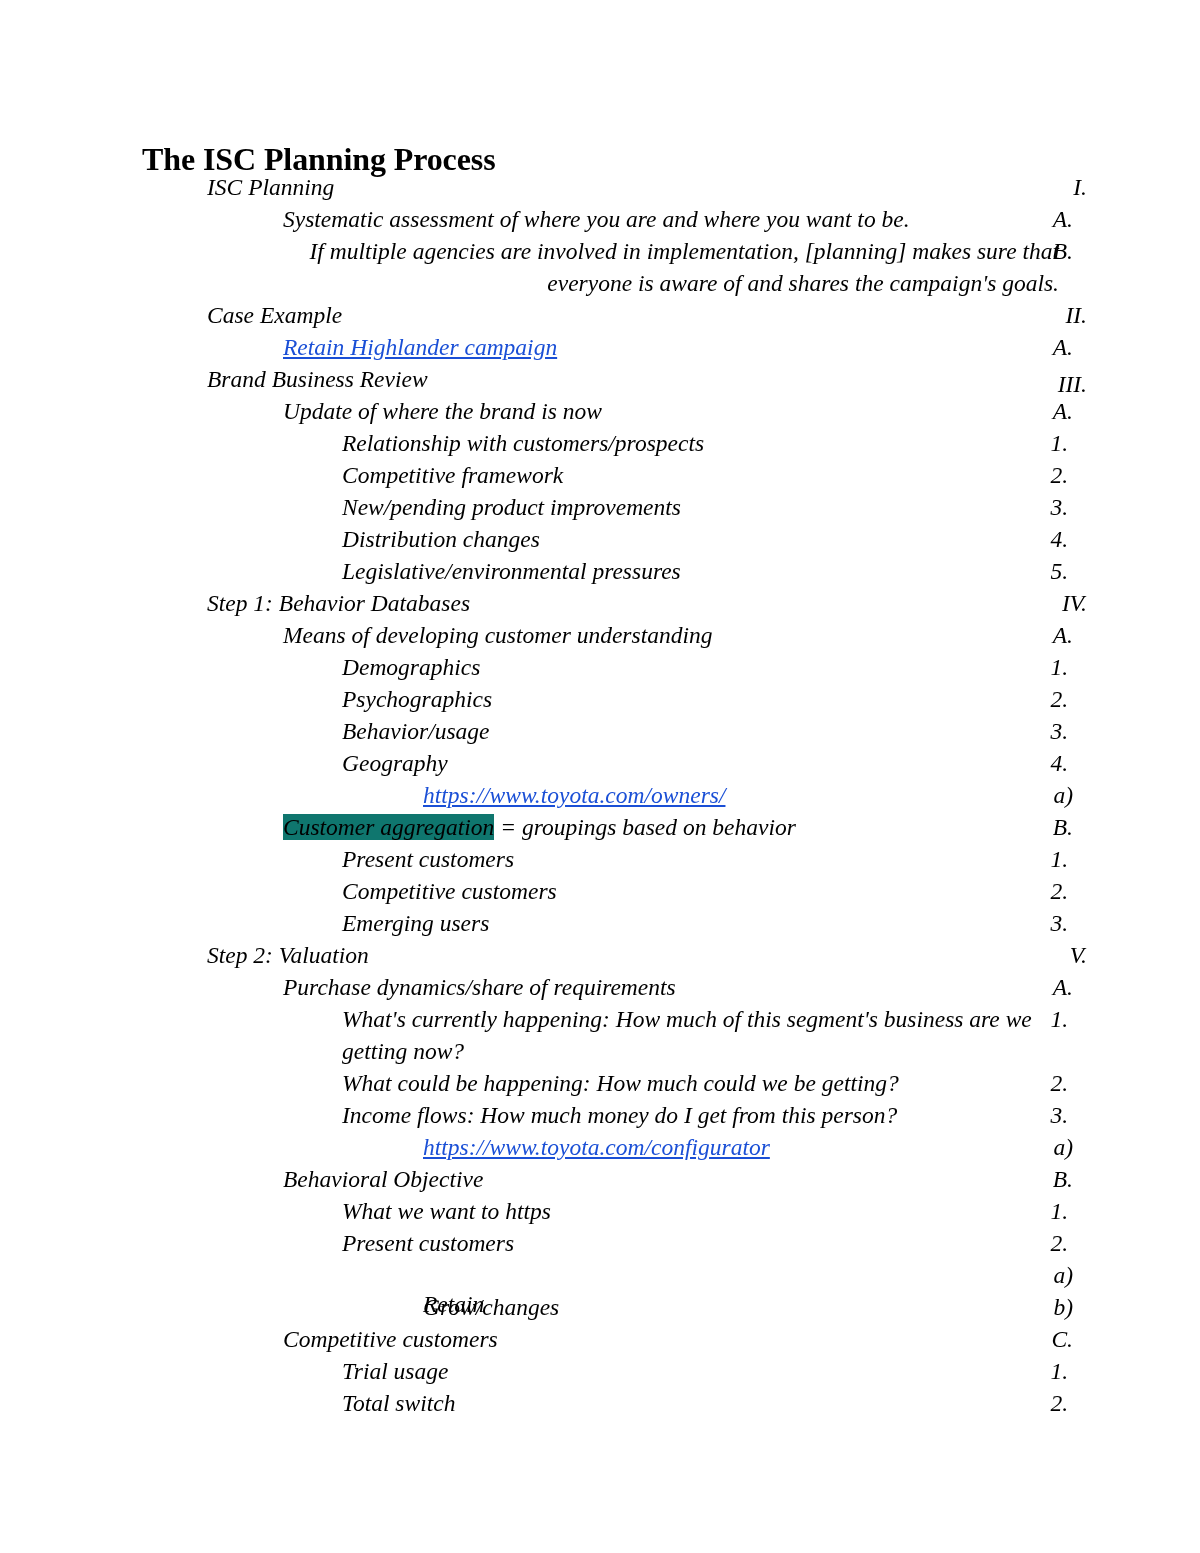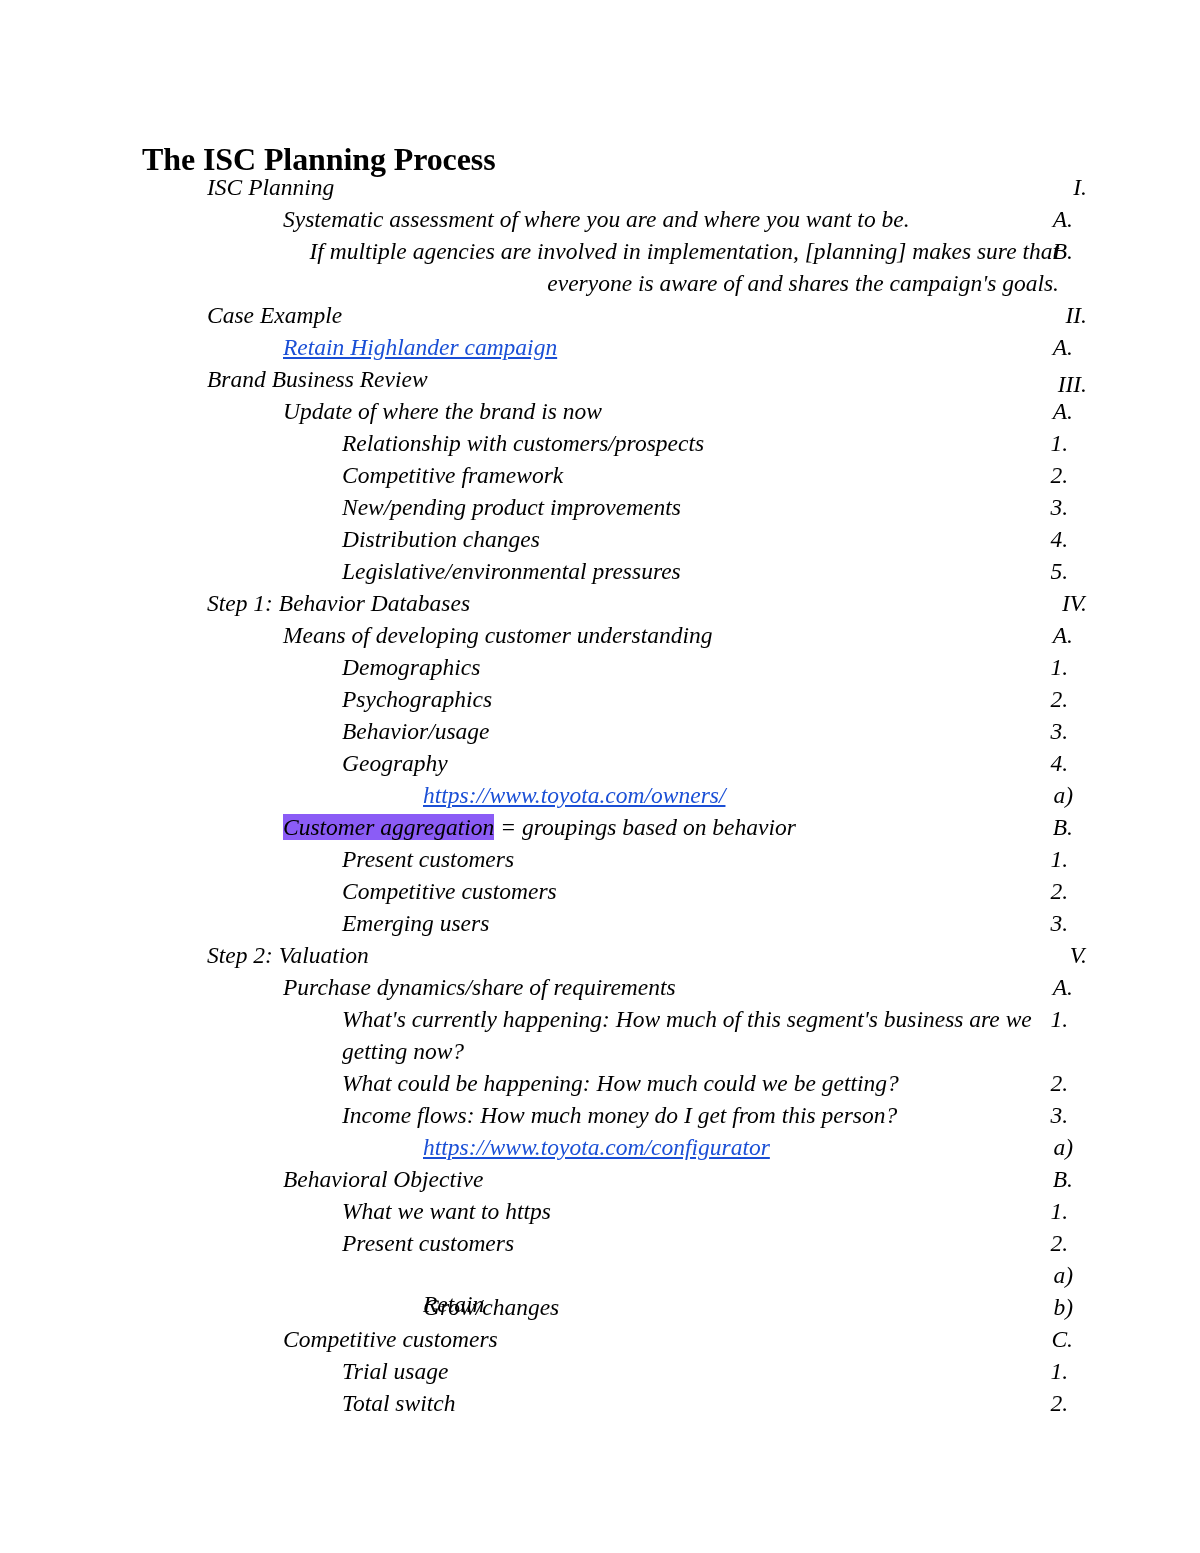--- a/index.html
+++ b/index.html
@@ -59,21 +59,21 @@
   .lvl2 { left: 283px; width: 790px; }
   .lvl3 { left: 342px; width: 726px; }
   .lvl4 { left: 423px; width: 650px; }
 
   a.doclink {
     color: #1a4fd6;
     text-decoration: underline;
     font-style: italic;
   }
   .hl {
-    background-color: #8b5cf6;
+    background-color: #0f766e;
   }
   .nowrapline { white-space: nowrap; }
 </style>
 </head>
 <body>
 
 <div class="page">
   <div class="doc-body">
 
     <div class="doc-title">The ISC Planning Process</div>

